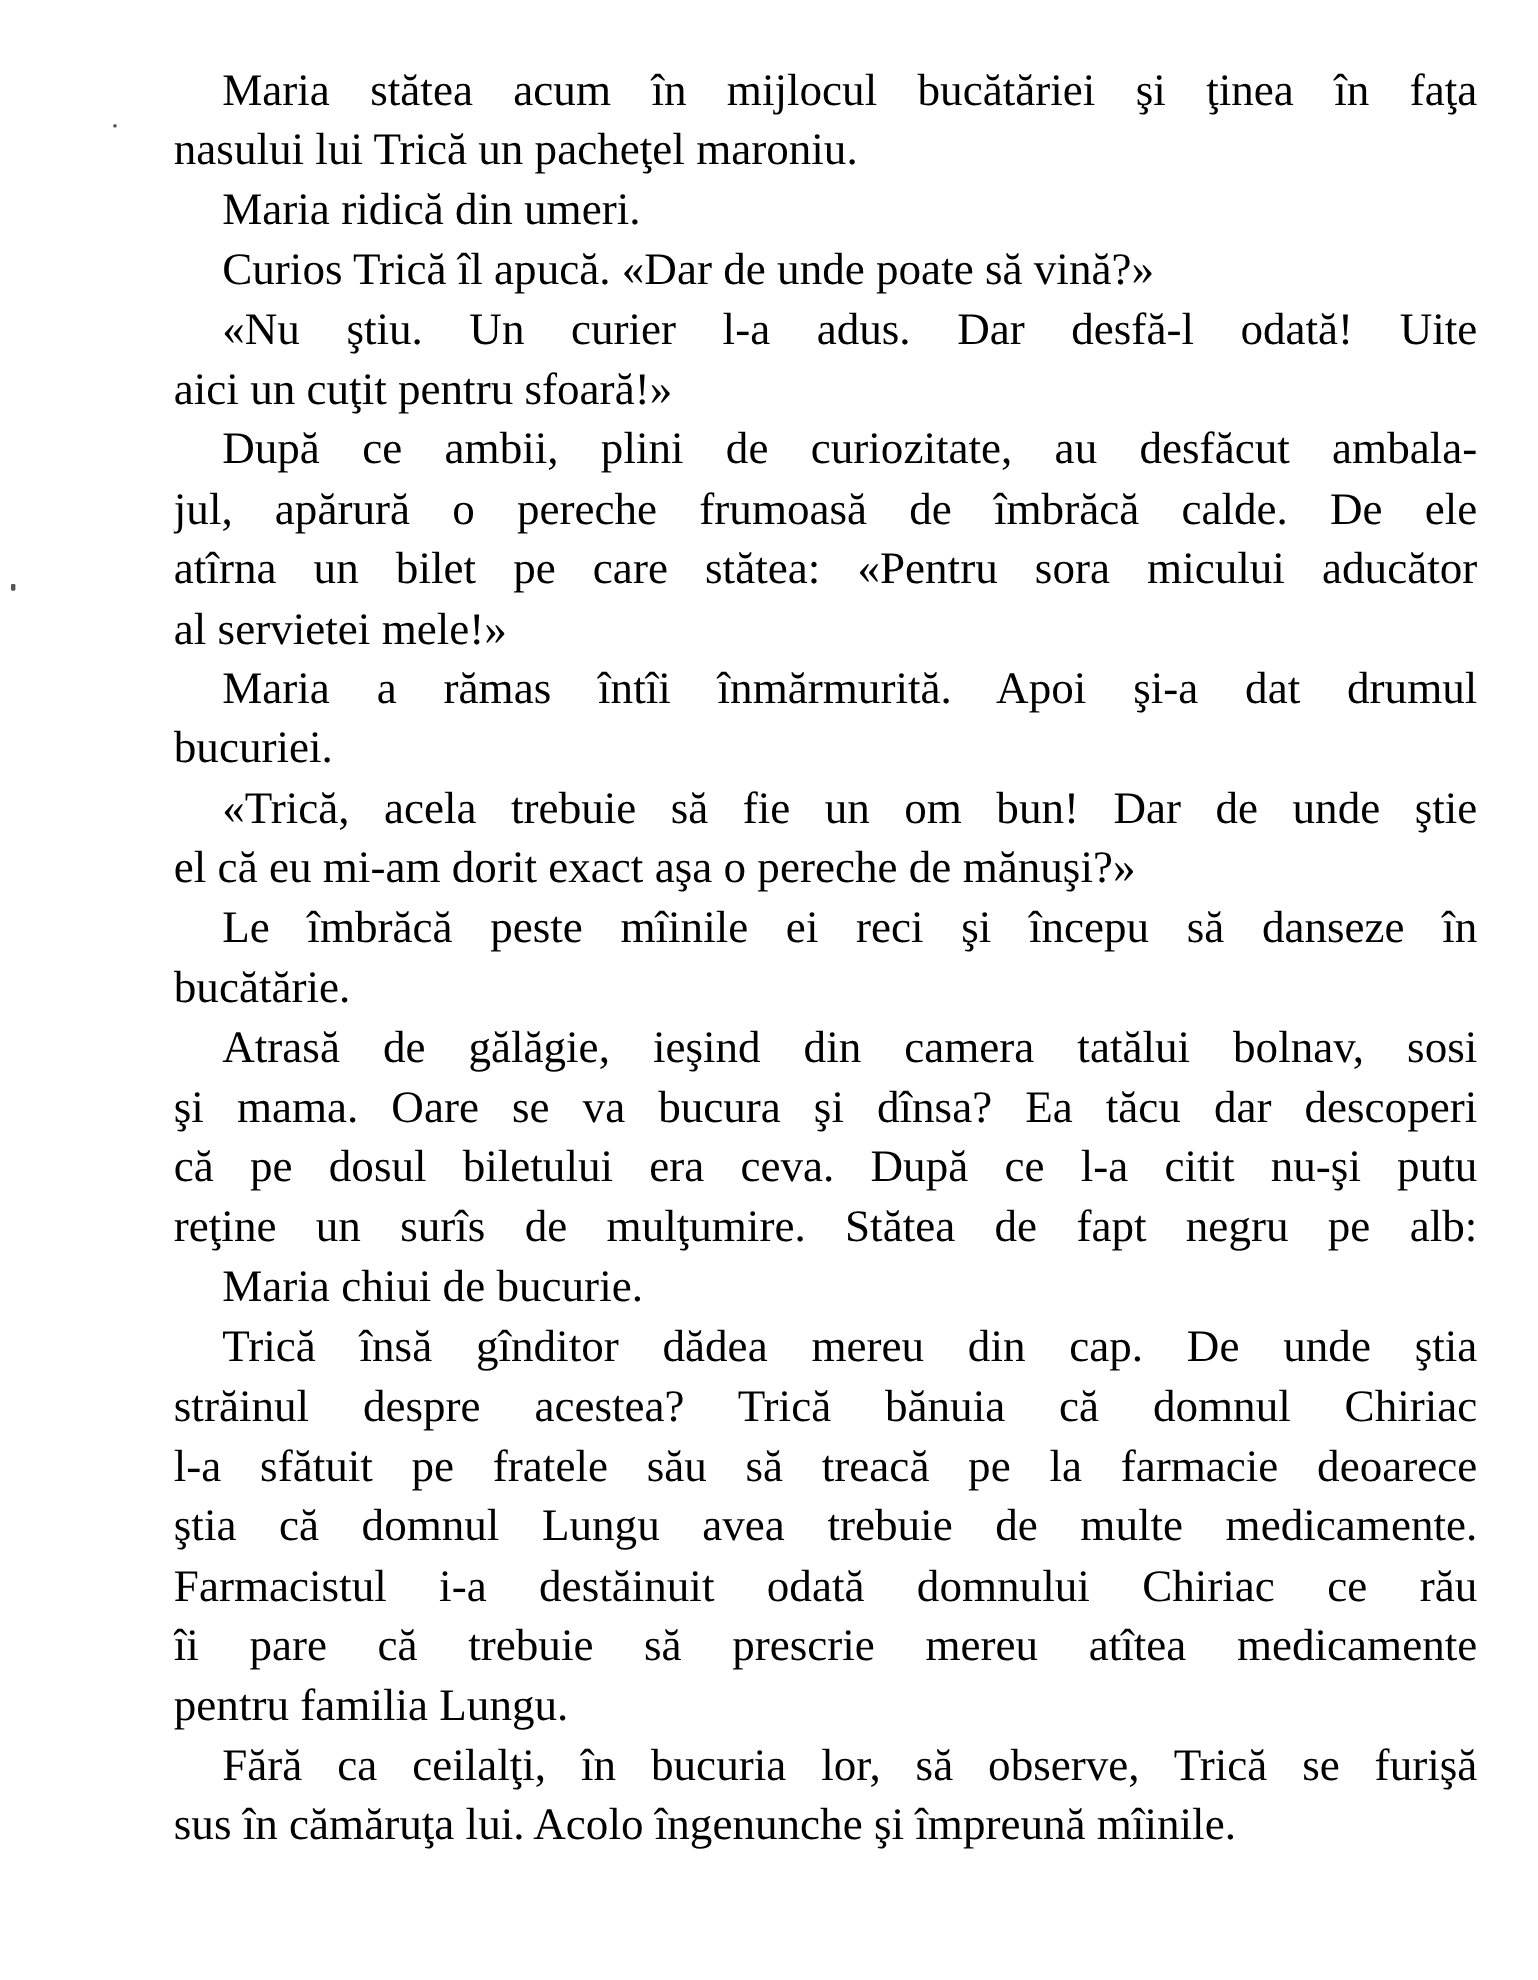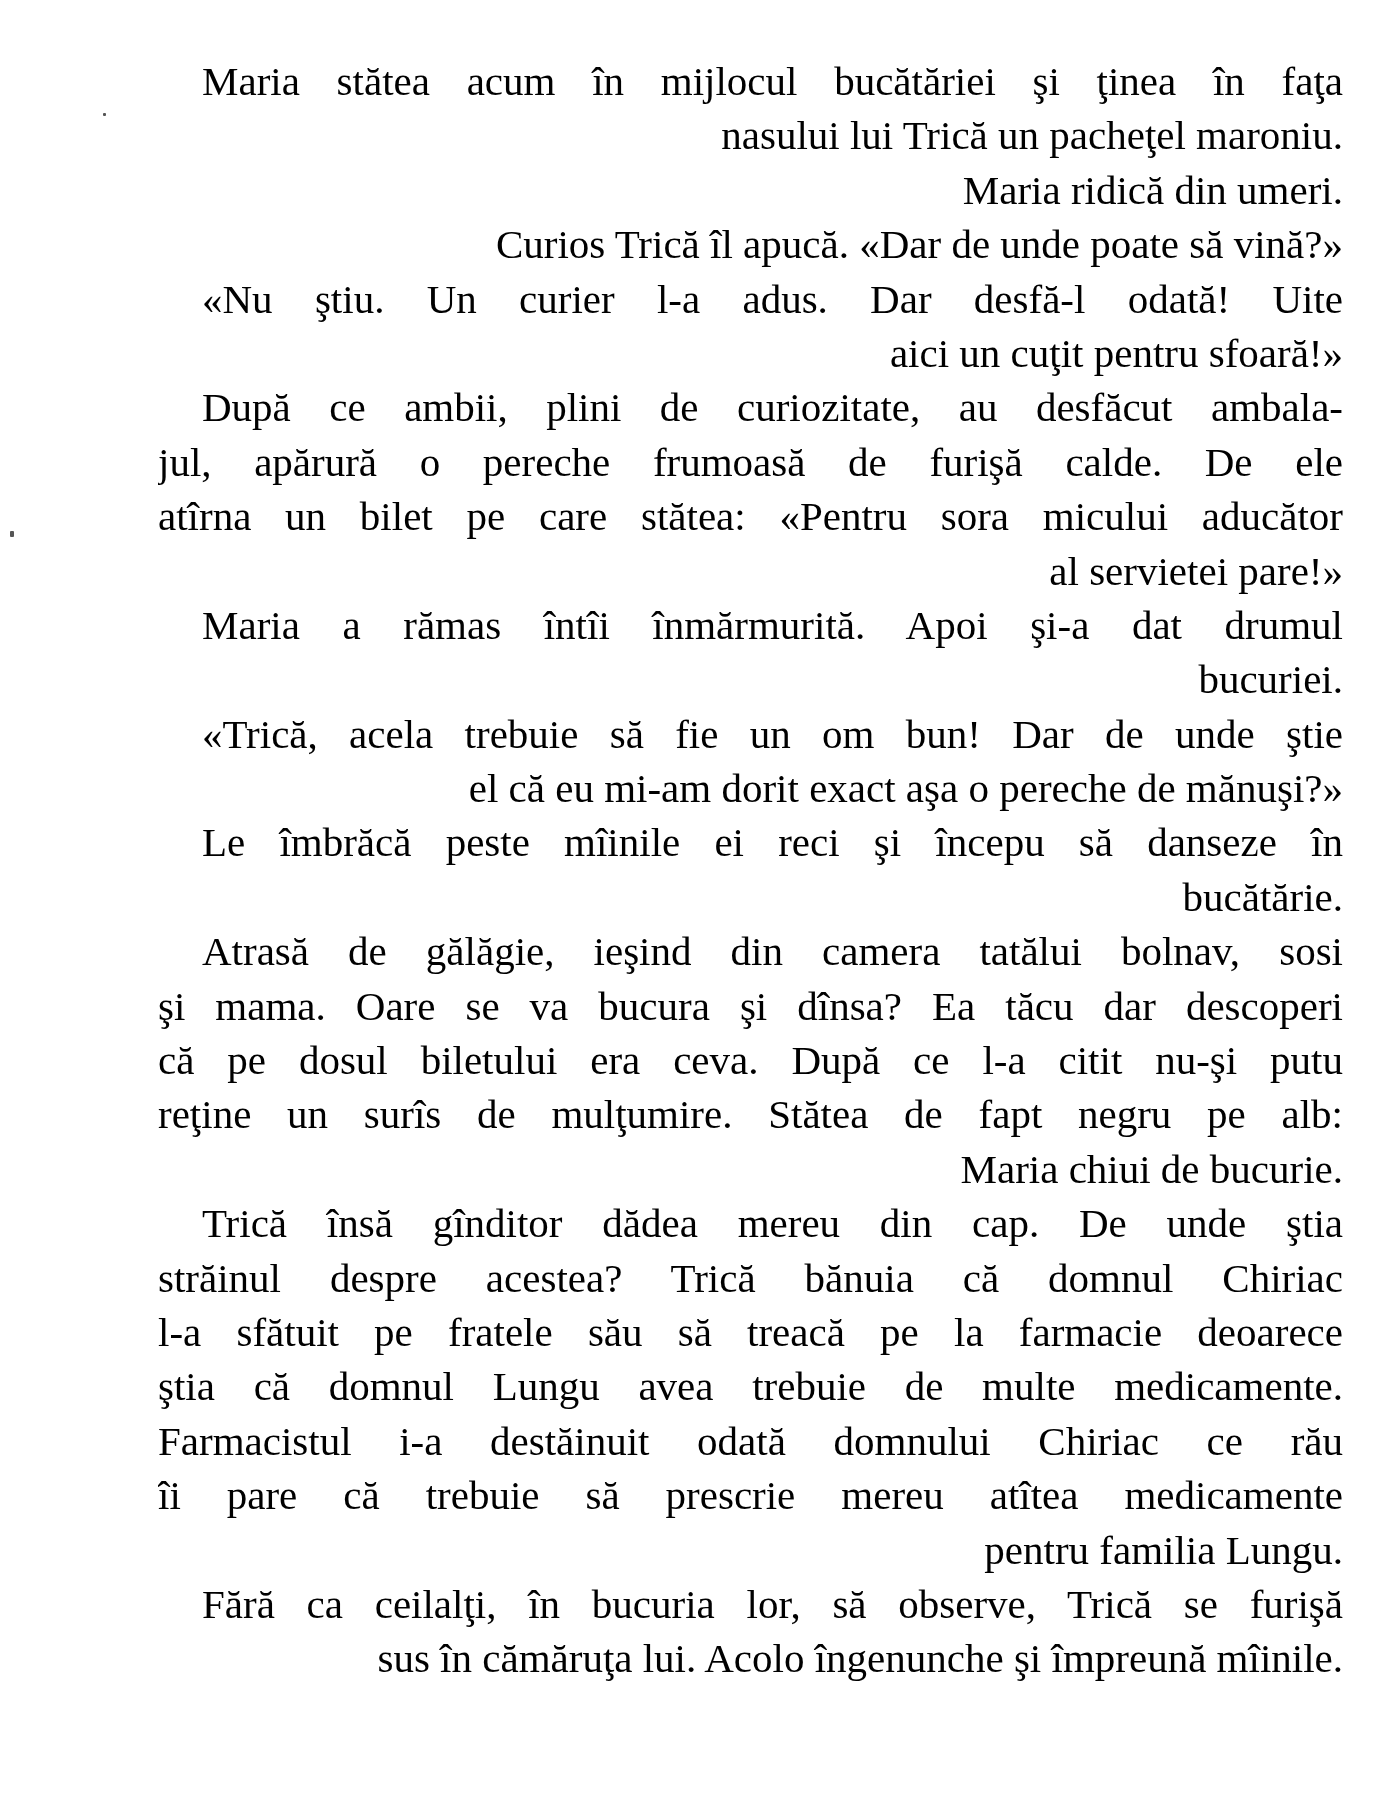--- a/index.html
+++ b/index.html
@@ -21,21 +21,21 @@
     width: 1185px;
     color: #000000;
     font-family: "Liberation Serif", serif;
     font-size: 41px;
     line-height: 54.4px;
     font-weight: normal;
   }
   .line {
     height: 54.4px;
     overflow: hidden;
-    text-align: right;
+    text-align: left;
     white-space: normal;
   }
   .line.just {
     text-align: justify;
     text-align-last: justify;
   }
   .line.just::after {
     content: "";
     display: inline-block;
     width: 100%;
@@ -54,23 +54,23 @@
 
 <div class="page">
   <div class="text-block">
       <div class="line just indent">Maria stătea acum în mijlocul bucătăriei şi ţinea în faţa</div>
       <div class="line">nasului lui Trică un pacheţel maroniu.</div>
       <div class="line indent">Maria ridică din umeri.</div>
       <div class="line indent">Curios Trică îl apucă. «Dar de unde poate să vină?»</div>
       <div class="line just indent">«Nu ştiu. Un curier l-a adus. Dar desfă-l odată! Uite</div>
       <div class="line">aici un cuţit pentru sfoară!»</div>
       <div class="line just indent">După ce ambii, plini de curiozitate, au desfăcut ambala-</div>
-      <div class="line just">jul, apărură o pereche frumoasă de furişă calde. De ele</div>
+      <div class="line just">jul, apărură o pereche frumoasă de îmbrăcă calde. De ele</div>
       <div class="line just">atîrna un bilet pe care stătea: «Pentru sora micului aducător</div>
-      <div class="line">al servietei pare!»</div>
+      <div class="line">al servietei mele!»</div>
       <div class="line just indent">Maria a rămas întîi înmărmurită. Apoi şi-a dat drumul</div>
       <div class="line">bucuriei.</div>
       <div class="line just indent">«Trică, acela trebuie să fie un om bun! Dar de unde ştie</div>
       <div class="line">el că eu mi-am dorit exact aşa o pereche de mănuşi?»</div>
       <div class="line just indent">Le îmbrăcă peste mîinile ei reci şi începu să danseze în</div>
       <div class="line">bucătărie.</div>
       <div class="line just indent">Atrasă de gălăgie, ieşind din camera tatălui bolnav, sosi</div>
       <div class="line just">şi mama. Oare se va bucura şi dînsa? Ea tăcu dar descoperi</div>
       <div class="line just">că pe dosul biletului era ceva. După ce l-a citit nu-şi putu</div>
       <div class="line just">reţine un surîs de mulţumire. Stătea de fapt negru pe alb:</div>

